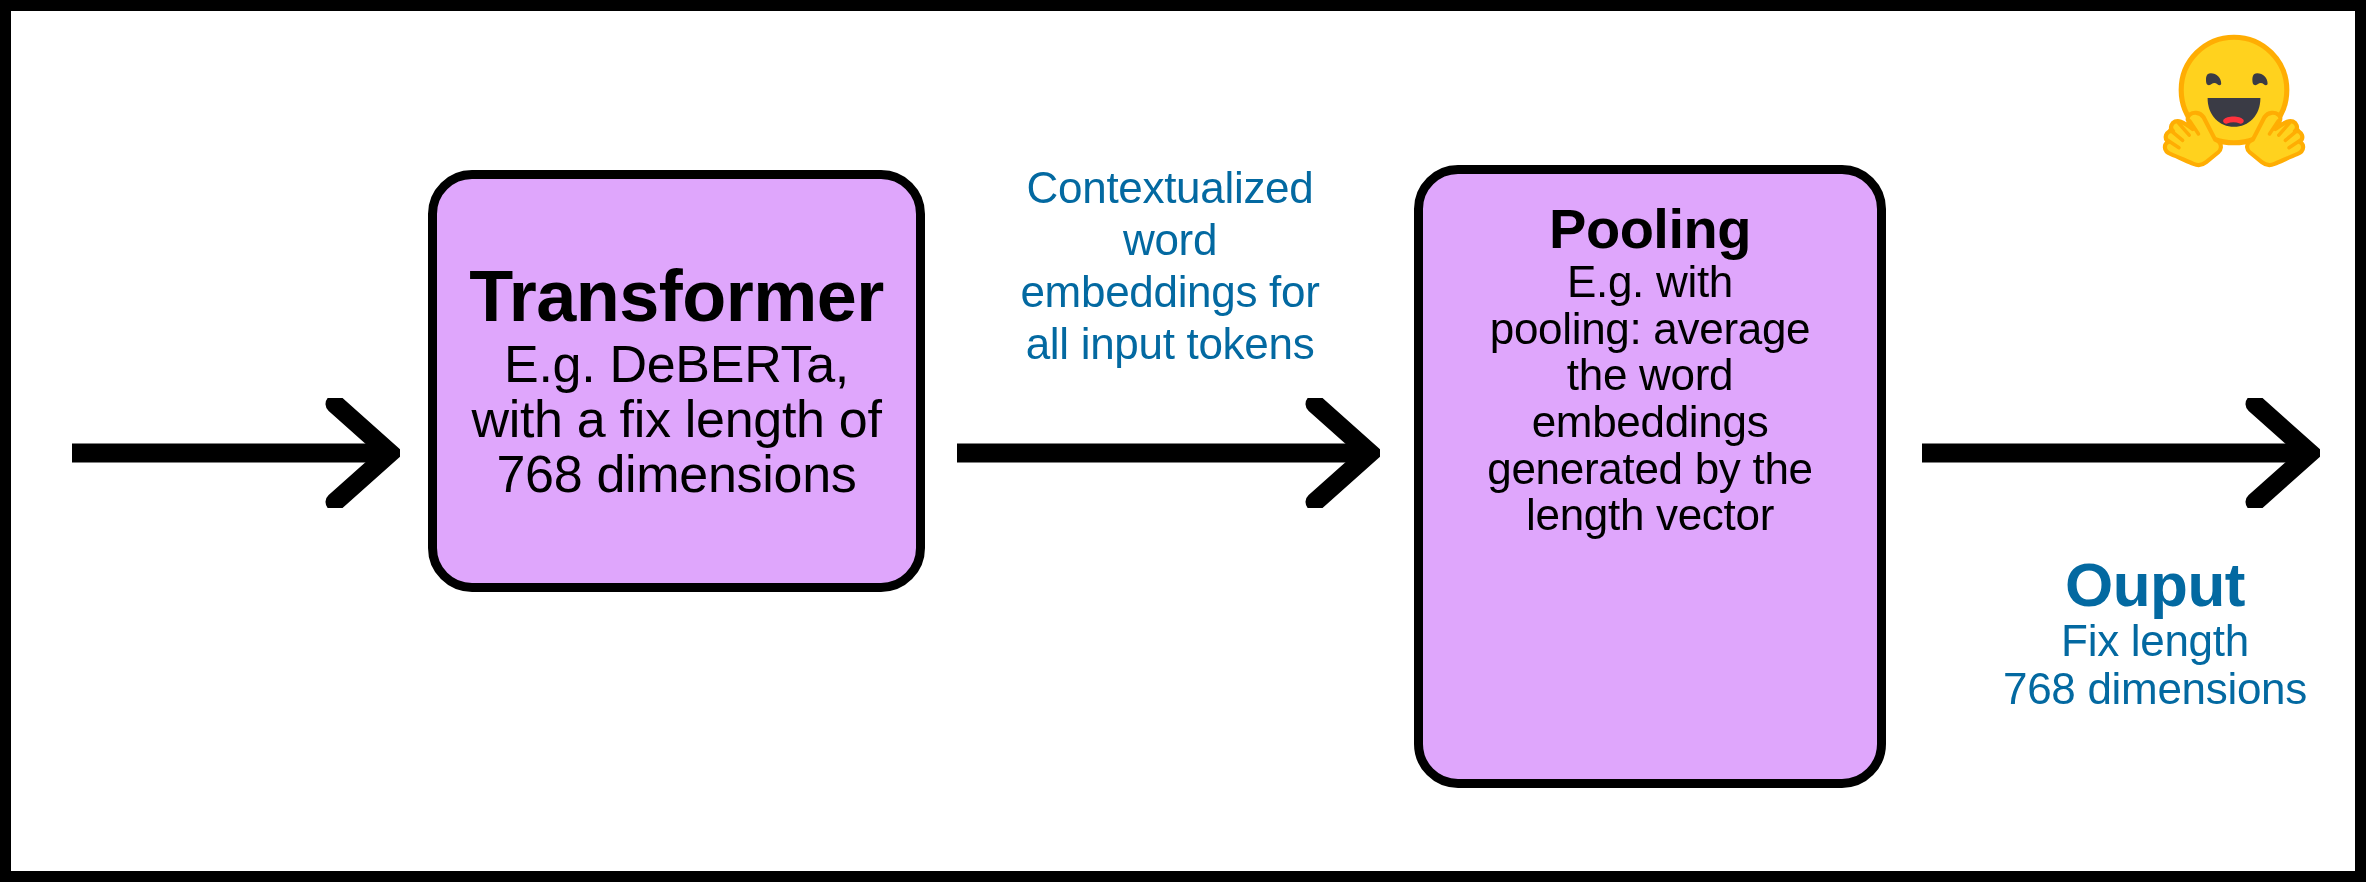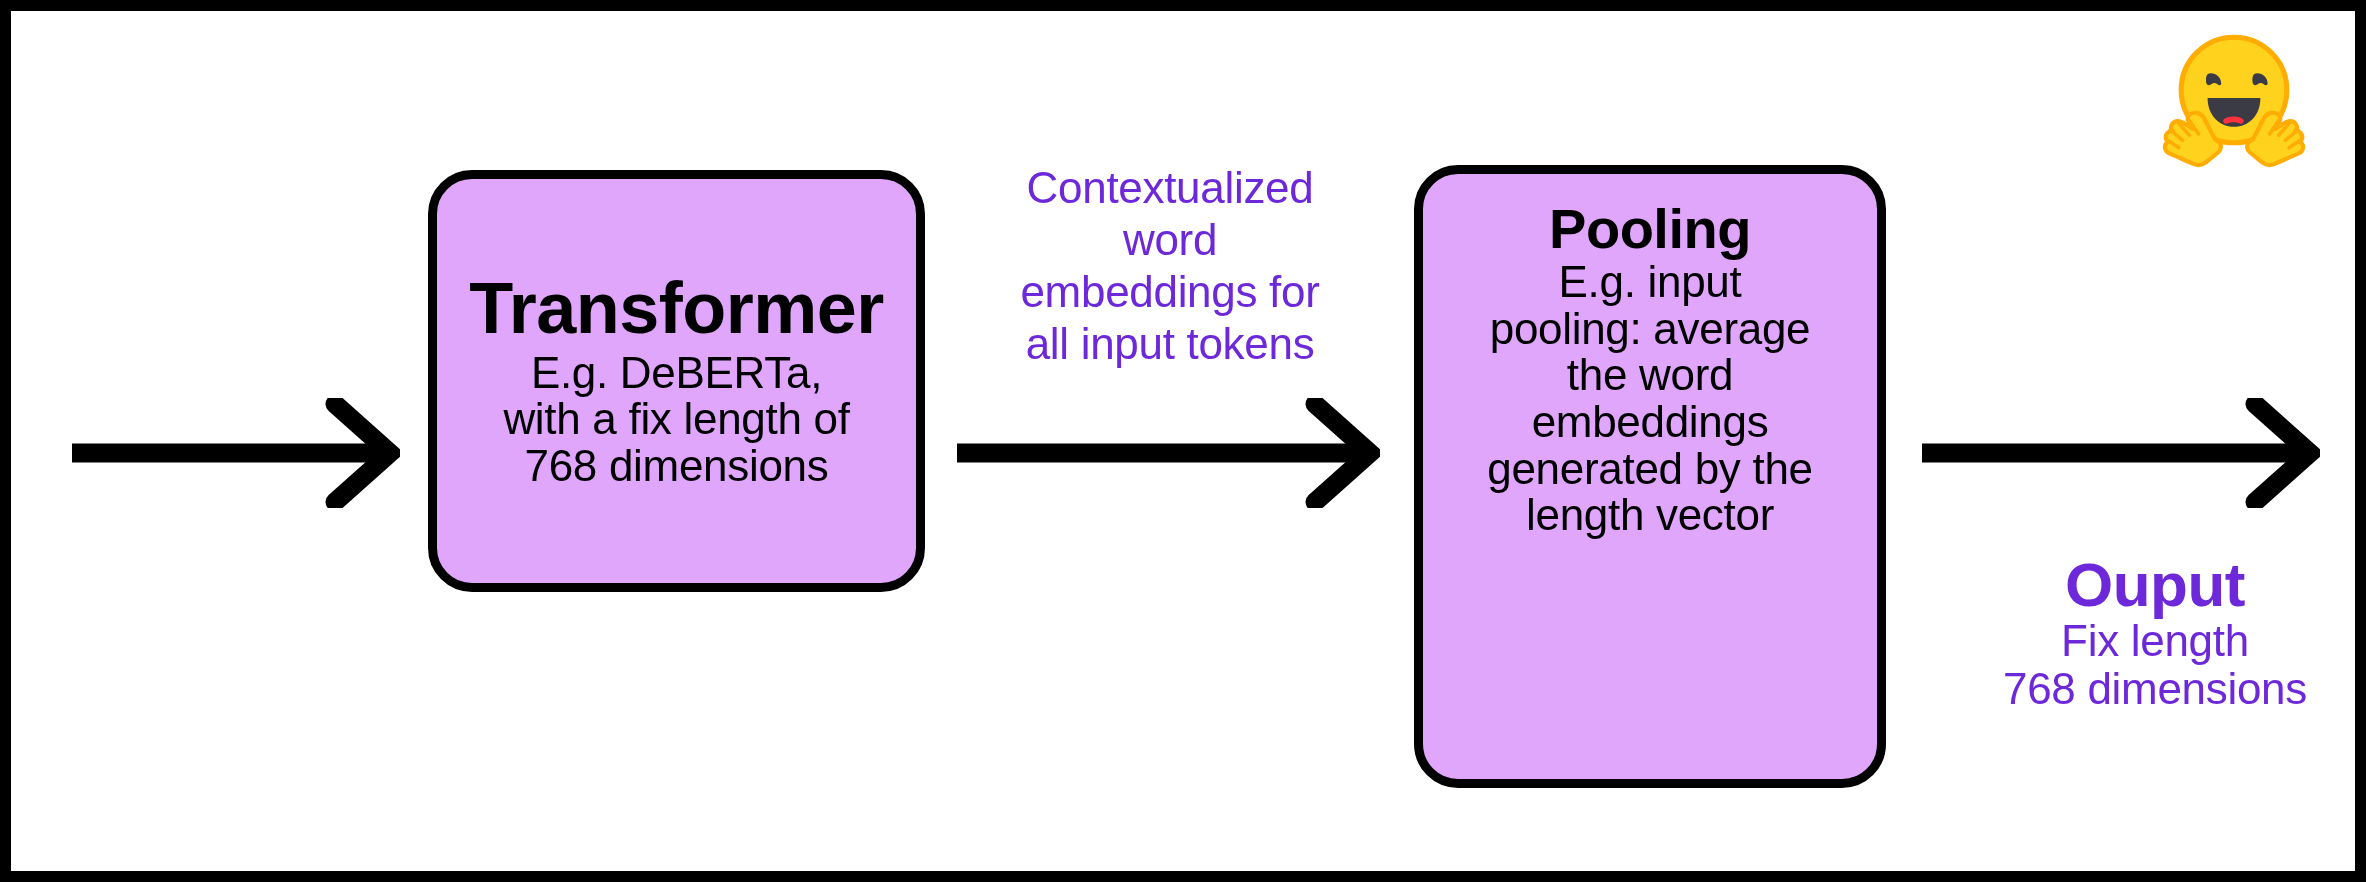--- a/index.html
+++ b/index.html
@@ -61,39 +61,39 @@
   }
 
   
   #transformer-box {
     left: 428px;
     top: 170px;
     width: 497px;
     height: 422px;
   }
   #transformer-box .node-title { font-size: 72px; }
-  #transformer-box .node-sub { font-size: 44px; margin-top: 4px; }
+  #transformer-box .node-sub { font-size: 52px; margin-top: 4px; }
 
   
   #pooling-box {
     left: 1414px;
     top: 165px;
     width: 472px;
     height: 623px;
     justify-content: flex-start;
     padding-top: 26px;
   }
   #pooling-box .node-title { font-size: 56px; }
   #pooling-box .node-sub { font-size: 44px; margin-top: 2px; }
 
   
   .caption {
     position: absolute;
     text-align: center;
-    color: #6d28d9;
+    color: #0369a1;
     line-height: 1.05;
   }
   .caption .cap-title {
     font-weight: bold;
     font-size: 62px;
     letter-spacing: -0.5px;
     display: block;
     line-height: 1.05;
   }
   .caption .cap-sub {
@@ -221,21 +221,21 @@
   <div class="caption" id="middle-caption">
     <div>Contextualized</div>
     <div>word</div>
     <div>embeddings for</div>
     <div>all input tokens</div>
   </div>
 
   <div class="node-box" id="pooling-box">
     <div class="node-title">Pooling</div>
     <div class="node-sub">
-      <div>E.g. input</div>
+      <div>E.g. with</div>
       <div>pooling: average</div>
       <div>the word</div>
       <div>embeddings</div>
       <div>generated by the</div>
       <div>length vector</div>
     </div>
   </div>
 
   <div class="caption" id="output-caption">
     <span class="cap-title">Ouput</span>

